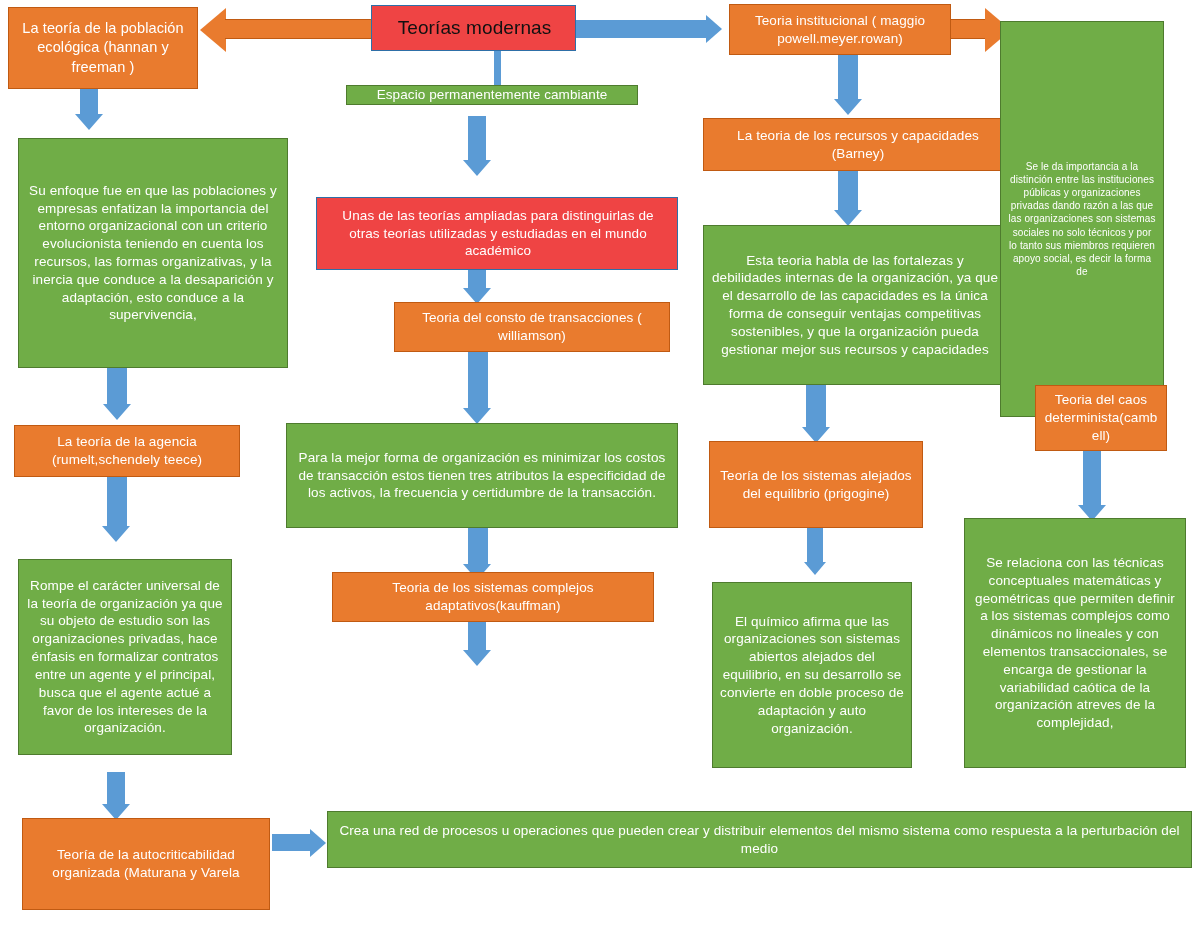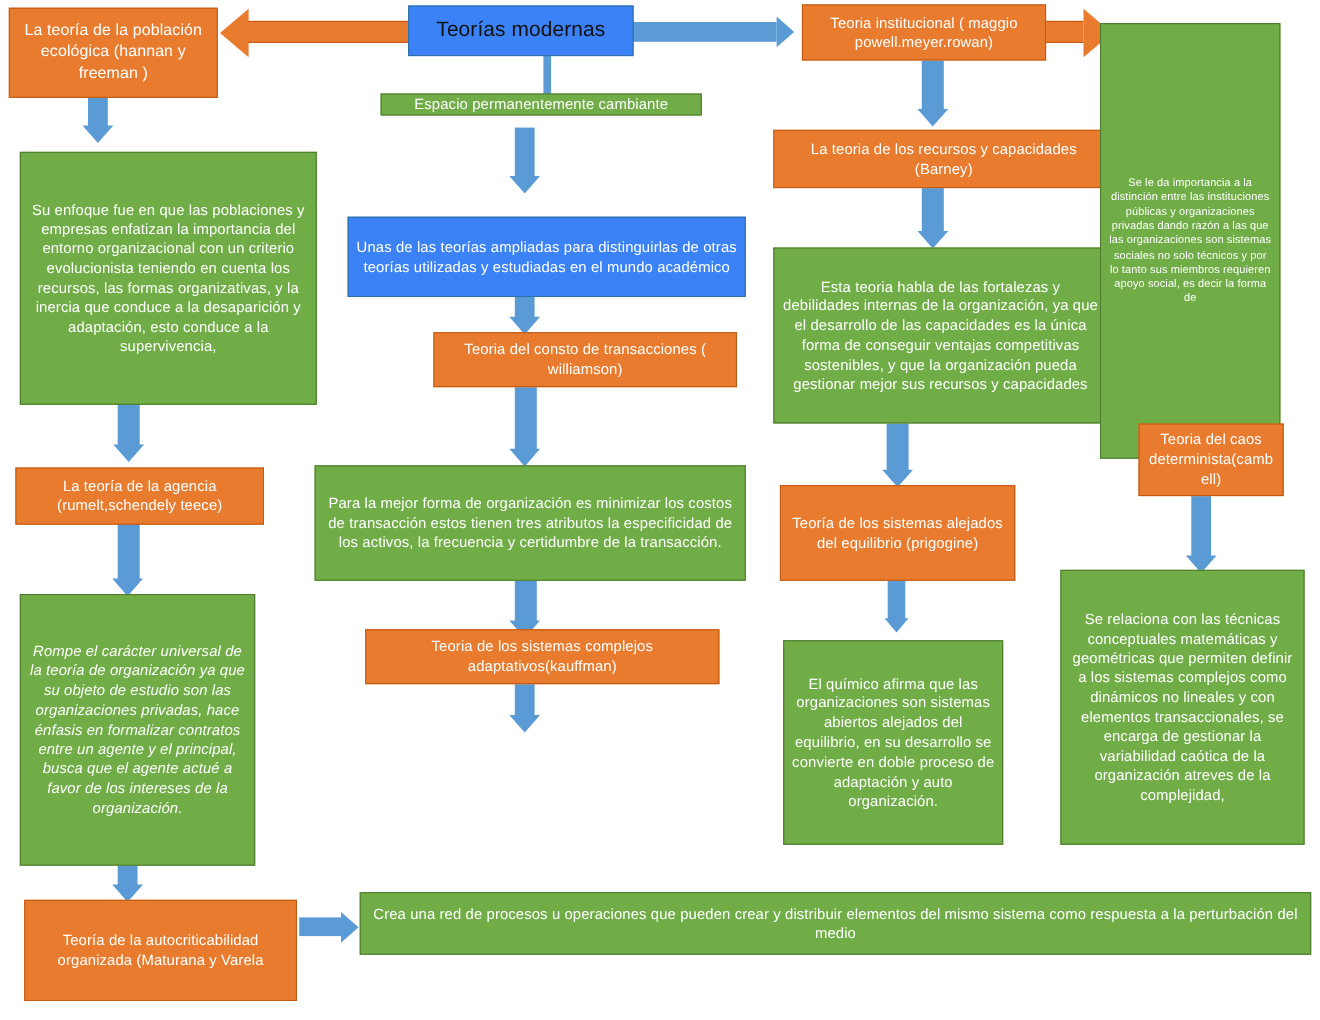--- a/index.html
+++ b/index.html
@@ -22,21 +22,21 @@
     justify-content:center;
     text-align:center;
     color:#ffffff;
     line-height:1.32;
     padding:4px 7px;
     letter-spacing:.1px;
     word-break:break-word;
   }
   .orange{ background:#E97B2E; border:1px solid #C05A12; }
   .green { background:#70AD47; border:1px solid #4E7B2E; }
-  .blue  { background:#3b82f6; border:1px solid #2E6FA7; }
+  .blue  { background:#ef4444; border:1px solid #2E6FA7;padding-left:9px; }
   .blue.root{ color:#111111; }
   
   .vshaft{ position:absolute; background:#5B9BD5; }
   .vhead{
     position:absolute;
     width:0;height:0;
     border-left:14px solid transparent;
     border-right:14px solid transparent;
     border-top:16px solid #5B9BD5;
   }
@@ -133,21 +133,21 @@
 
   <div class="hshaft" style="left:272px;top:834px;width:38px;height:17px;"></div>
   <div class="hhead" style="left:310px;top:829px;"></div>
 
   <div class="node orange" style="left:8px;top:7px;width:190px;height:82px;font-size:14.5px;">La teoría de la población ecológica (hannan y freeman )</div>
 
   <div class="node green" style="left:18px;top:138px;width:270px;height:230px;font-size:13.5px;">Su enfoque fue en que las poblaciones y empresas enfatizan la importancia del entorno organizacional con un criterio evolucionista teniendo en cuenta los recursos, las formas organizativas, y la inercia que conduce a la desaparición y adaptación, esto conduce a la supervivencia,</div>
 
   <div class="node orange" style="left:14px;top:425px;width:226px;height:52px;font-size:13.5px;">La teoría de la agencia (rumelt,schendely teece)</div>
 
-  <div class="node green" style="left:18px;top:540px;width:214px;height:247px;font-size:13.5px;font-style:italic;">Rompe el carácter universal de la teoría de organización ya que su objeto de estudio son las organizaciones privadas, hace énfasis en formalizar contratos entre un agente y el principal, busca que el agente actué a favor de los intereses de la organización.</div>
+  <div class="node green" style="left:18px;top:559px;width:214px;height:196px;font-size:13.5px;">Rompe el carácter universal de la teoría de organización ya que su objeto de estudio son las organizaciones privadas, hace énfasis en formalizar contratos entre un agente y el principal, busca que el agente actué a favor de los intereses de la organización.</div>
 
   <div class="node orange" style="left:22px;top:818px;width:248px;height:92px;font-size:13.5px;">Teoría de la autocriticabilidad organizada (Maturana y Varela</div>
 
   <div class="node blue root" style="left:371px;top:5px;width:205px;height:46px;font-size:19px;">Teorías modernas</div>
 
   <div class="node green" style="left:346px;top:85px;width:292px;height:20px;font-size:13.5px;">Espacio permanentemente cambiante</div>
 
   <div class="node blue" style="left:316px;top:197px;width:362px;height:73px;font-size:13.5px;">Unas de las teorías ampliadas para distinguirlas de otras teorías utilizadas y estudiadas en el mundo académico</div>
 
   <div class="node orange" style="left:362px;top:302px;width:276px;height:50px;font-size:13.5px;margin-left:32px;">Teoria del consto de transacciones ( williamson)</div>

